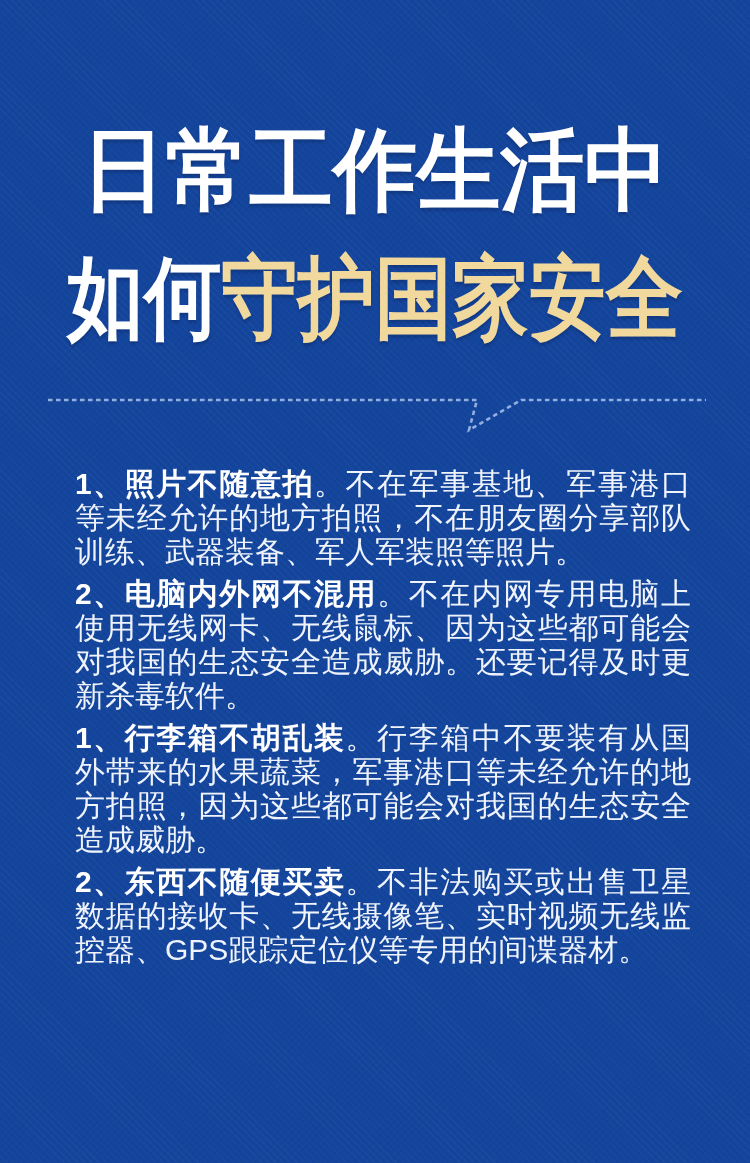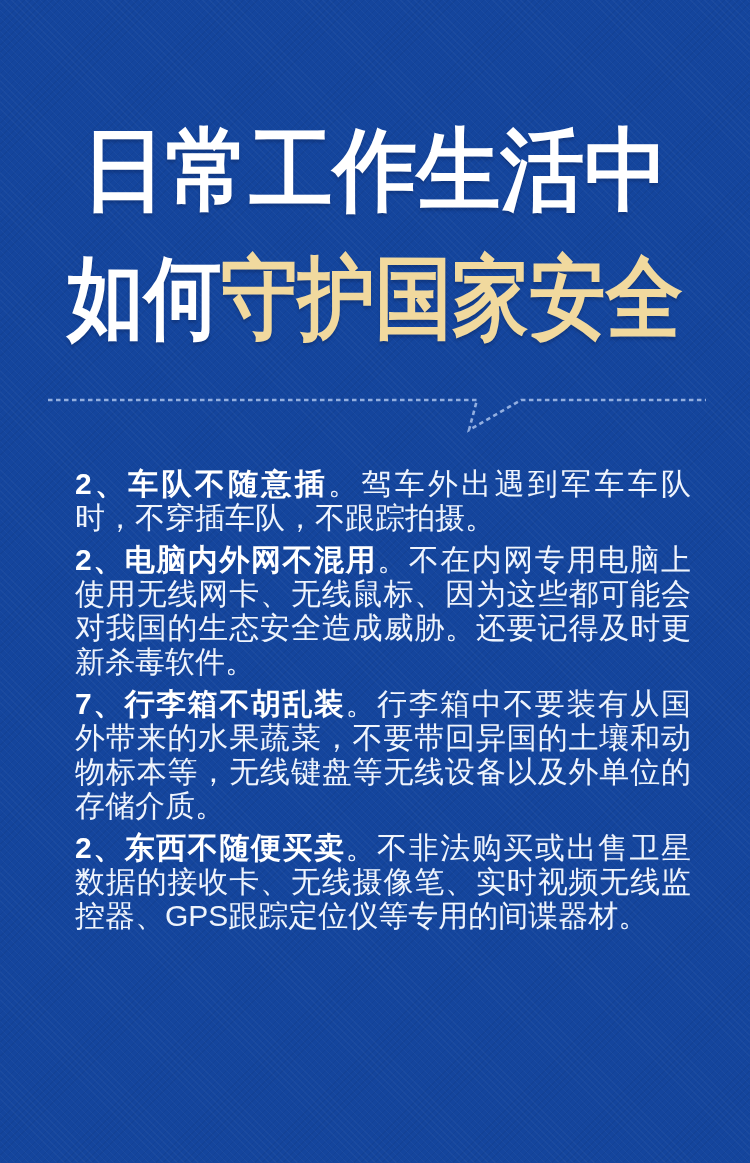--- a/index.html
+++ b/index.html
@@ -84,19 +84,19 @@
   <header>
     <h1 class="title-line1">日常工作生活中</h1>
     <h1 class="title-line2"><span class="t-white">如何</span><span class="t-gold">守护国家安全</span></h1>
   </header>
 
   <svg class="divider" width="750" height="60" viewBox="0 0 750 60">
     <path d="M48 16 H477 L469 46 L521 16 H706" fill="none" stroke="currentColor" stroke-width="2.6" stroke-dasharray="4.5 3.5"></path>
   </svg>
 
   <main class="tips">
-    <p class="tip"><strong class="tip-lead">2、车队不随意插</strong><span class="tip-body">。驾车外出遇到军车车队时，不穿插车队，不跟踪拍摄。</span></p>
+    <p class="tip"><strong class="tip-lead">1、照片不随意拍</strong><span class="tip-body">。不在军事基地、军事港口等未经允许的地方拍照，不在朋友圈分享部队训练、武器装备、军人军装照等照片。</span></p>
     <p class="tip"><strong class="tip-lead">2、电脑内外网不混用</strong><span class="tip-body">。不在内网专用电脑上使用无线网卡、无线鼠标、因为这些都可能会对我国的生态安全造成威胁。还要记得及时更新杀毒软件。</span></p>
-    <p class="tip"><strong class="tip-lead">7、行李箱不胡乱装</strong><span class="tip-body">。行李箱中不要装有从国外带来的水果蔬菜，不要带回异国的土壤和动物标本等，无线键盘等无线设备以及外单位的存储介质。</span></p>
+    <p class="tip"><strong class="tip-lead">1、行李箱不胡乱装</strong><span class="tip-body">。行李箱中不要装有从国外带来的水果蔬菜，军事港口等未经允许的地方拍照，因为这些都可能会对我国的生态安全造成威胁。</span></p>
     <p class="tip"><strong class="tip-lead">2、东西不随便买卖</strong><span class="tip-body">。不非法购买或出售卫星数据的接收卡、无线摄像笔、实时视频无线监控器、GPS跟踪定位仪等专用的间谍器材。</span></p>
   </main>
 
 </div>
 
 </body></html>

